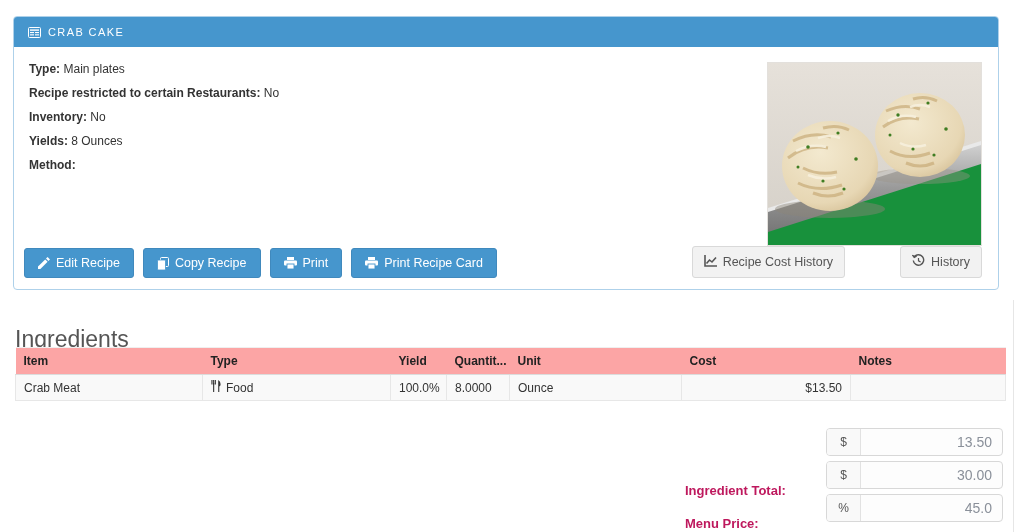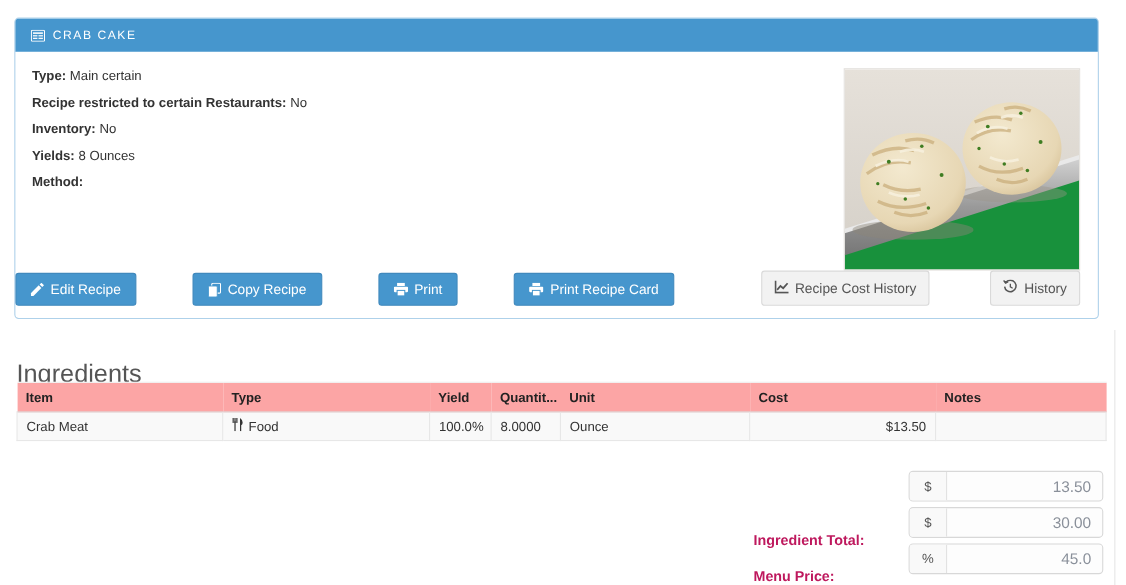--- a/index.html
+++ b/index.html
@@ -14,21 +14,21 @@
     display:flex; align-items:center; padding:0 14px; color:#fff;
     font-size:11px; letter-spacing:1.4px; font-weight:400; }
   .panel-header .hicon { display:inline-flex; margin-right:7px; }
   .panel-body { position:relative; height:243px; }
 
   .details { position:absolute; left:15px; top:15px; font-size:12px; }
   .detail-line { margin-bottom:10px; line-height:14px; }
   .detail-line b { font-weight:700; color:#333; }
   .detail-line span.val { font-weight:400; color:#333; }
 
-  .blue-btns { position:absolute; left:0; bottom:12px; display:flex;gap:42px; }
+  .blue-btns { position:absolute; left:10px; bottom:12px; display:flex; }
   .btn-blue { display:inline-flex; align-items:center; gap:6px;
     background:#4696cd; color:#fff; border:1px solid #4089bd; border-radius:3px;
     font-size:12.5px; padding:7px 13px; margin-right:9px; cursor:pointer;
     font-family:"Liberation Sans", sans-serif; }
   .btn-blue svg { display:block; }
 
   .photo { position:absolute; right:16px; top:15px; width:215px; height:184px;
     border:1px solid #e3e0dc; }
   .photo svg { display:block; }
 
@@ -85,21 +85,21 @@
         </svg>
       </span>
       <span>CRAB CAKE</span>
     </div>
 
     <div class="panel-body">
 
       <div class="details">
         <div class="detail-line">
           <b>Type:</b>
-          <span class="val">Main certain</span>
+          <span class="val">Main plates</span>
         </div>
         <div class="detail-line">
           <b>Recipe restricted to certain Restaurants:</b>
           <span class="val">No</span>
         </div>
         <div class="detail-line">
           <b>Inventory:</b>
           <span class="val">No</span>
         </div>
         <div class="detail-line">

